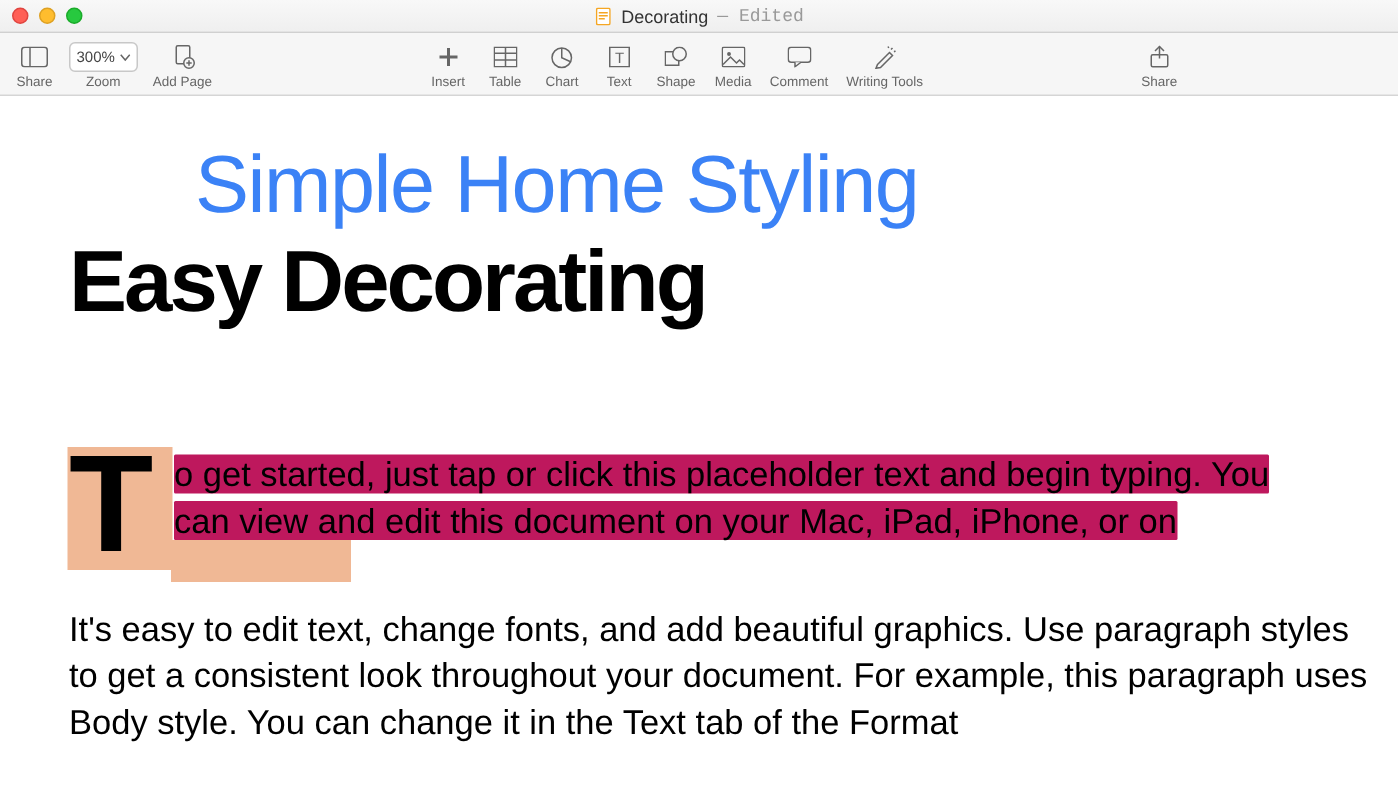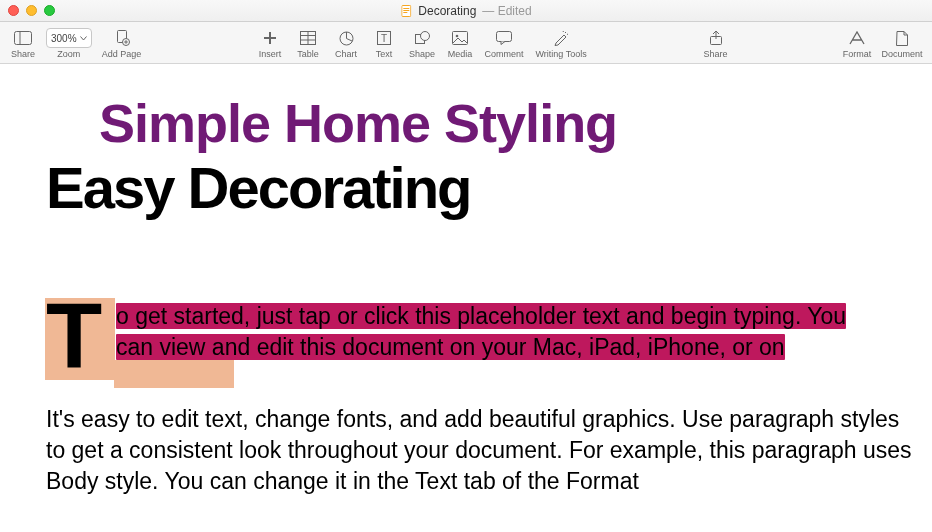--- a/index.html
+++ b/index.html
@@ -42,21 +42,21 @@
       color: #666;
     }
     .doc-icon {
       width: 12px;
       height: 12px;
       display: inline-flex;
       align-items: center;
       justify-content: center;
     }
     .title-name { color: #333; }
-    .title-edited { color: #999; }
+    .title-edited { color: #999; font-family: Liberation Mono, monospace; }
     .toolbar {
       height: 42px;
       background: #f6f6f6;
       border-bottom: 1px solid #d5d5d5;
       display: flex;
       align-items: center;
       padding: 0 6px;
     }
     .tool-group {
       display: flex;
@@ -99,23 +99,23 @@
     }
     .spacer { flex: 1; }
     .page-area {
       background: #fff;
       height: calc(100% - 64px);
       overflow: hidden;
       padding: 28px 10px 0 24px;
     }
     .subheading {
       font-size: 54px;
-      font-weight: 700;
-      color: #701a75;
-      margin-left: 75px;
+      font-weight: 400;
+      color: #3b82f6;
+      margin-left: 106px;
       letter-spacing: -1px;
     }
     .heading {
       font-size: 58px;
       font-weight: 700;
       color: #000;
       margin-left: 22px;
       letter-spacing: -2px;
       line-height: 0.95;
       margin-top: 6px;
@@ -313,39 +313,20 @@
             <line x1="7" y1="1" x2="7" y2="9" stroke="#666"></line>
             <path d="M4 4 L7 1 L10 4" fill="none" stroke="#666"></path>
           </svg>
       </div>
       <div class="tool-label">Share</div>
     </div>
   </div>
 
   <div class="spacer"></div>
 
-  <div class="tool-group">
-    <div class="tool-item">
-      <div class="tool-icon">
-        <svg width="18" height="14" viewBox="0 0 18 14">
-            <path d="M2 13 L9 1 L16 13 M4.5 9 L13.5 9" fill="none" stroke="#666" stroke-width="1.3"></path>
-          </svg>
-      </div>
-      <div class="tool-label">Format</div>
-    </div>
-    <div class="tool-item" style="min-width:48px">
-      <div class="tool-icon">
-        <svg width="12" height="15" viewBox="0 0 12 15">
-            <path d="M1 0.5 L8 0.5 L11.5 4 L11.5 14.5 L0.5 14.5 Z" fill="none" stroke="#666"></path>
-            <path d="M8 0.5 L8 4 L11.5 4" fill="none" stroke="#666"></path>
-          </svg>
-      </div>
-      <div class="tool-label">Document</div>
-    </div>
-  </div>
 </div>
 
 <div class="page-area">
   <div class="subheading">Simple Home Styling</div>
   <div class="heading">Easy Decorating</div>
   <div class="body-block">
     <div class="para1-wrap">
       <div class="para1">
         <div class="dropcap-bg"></div>
         <span class="dropcap">T</span>

